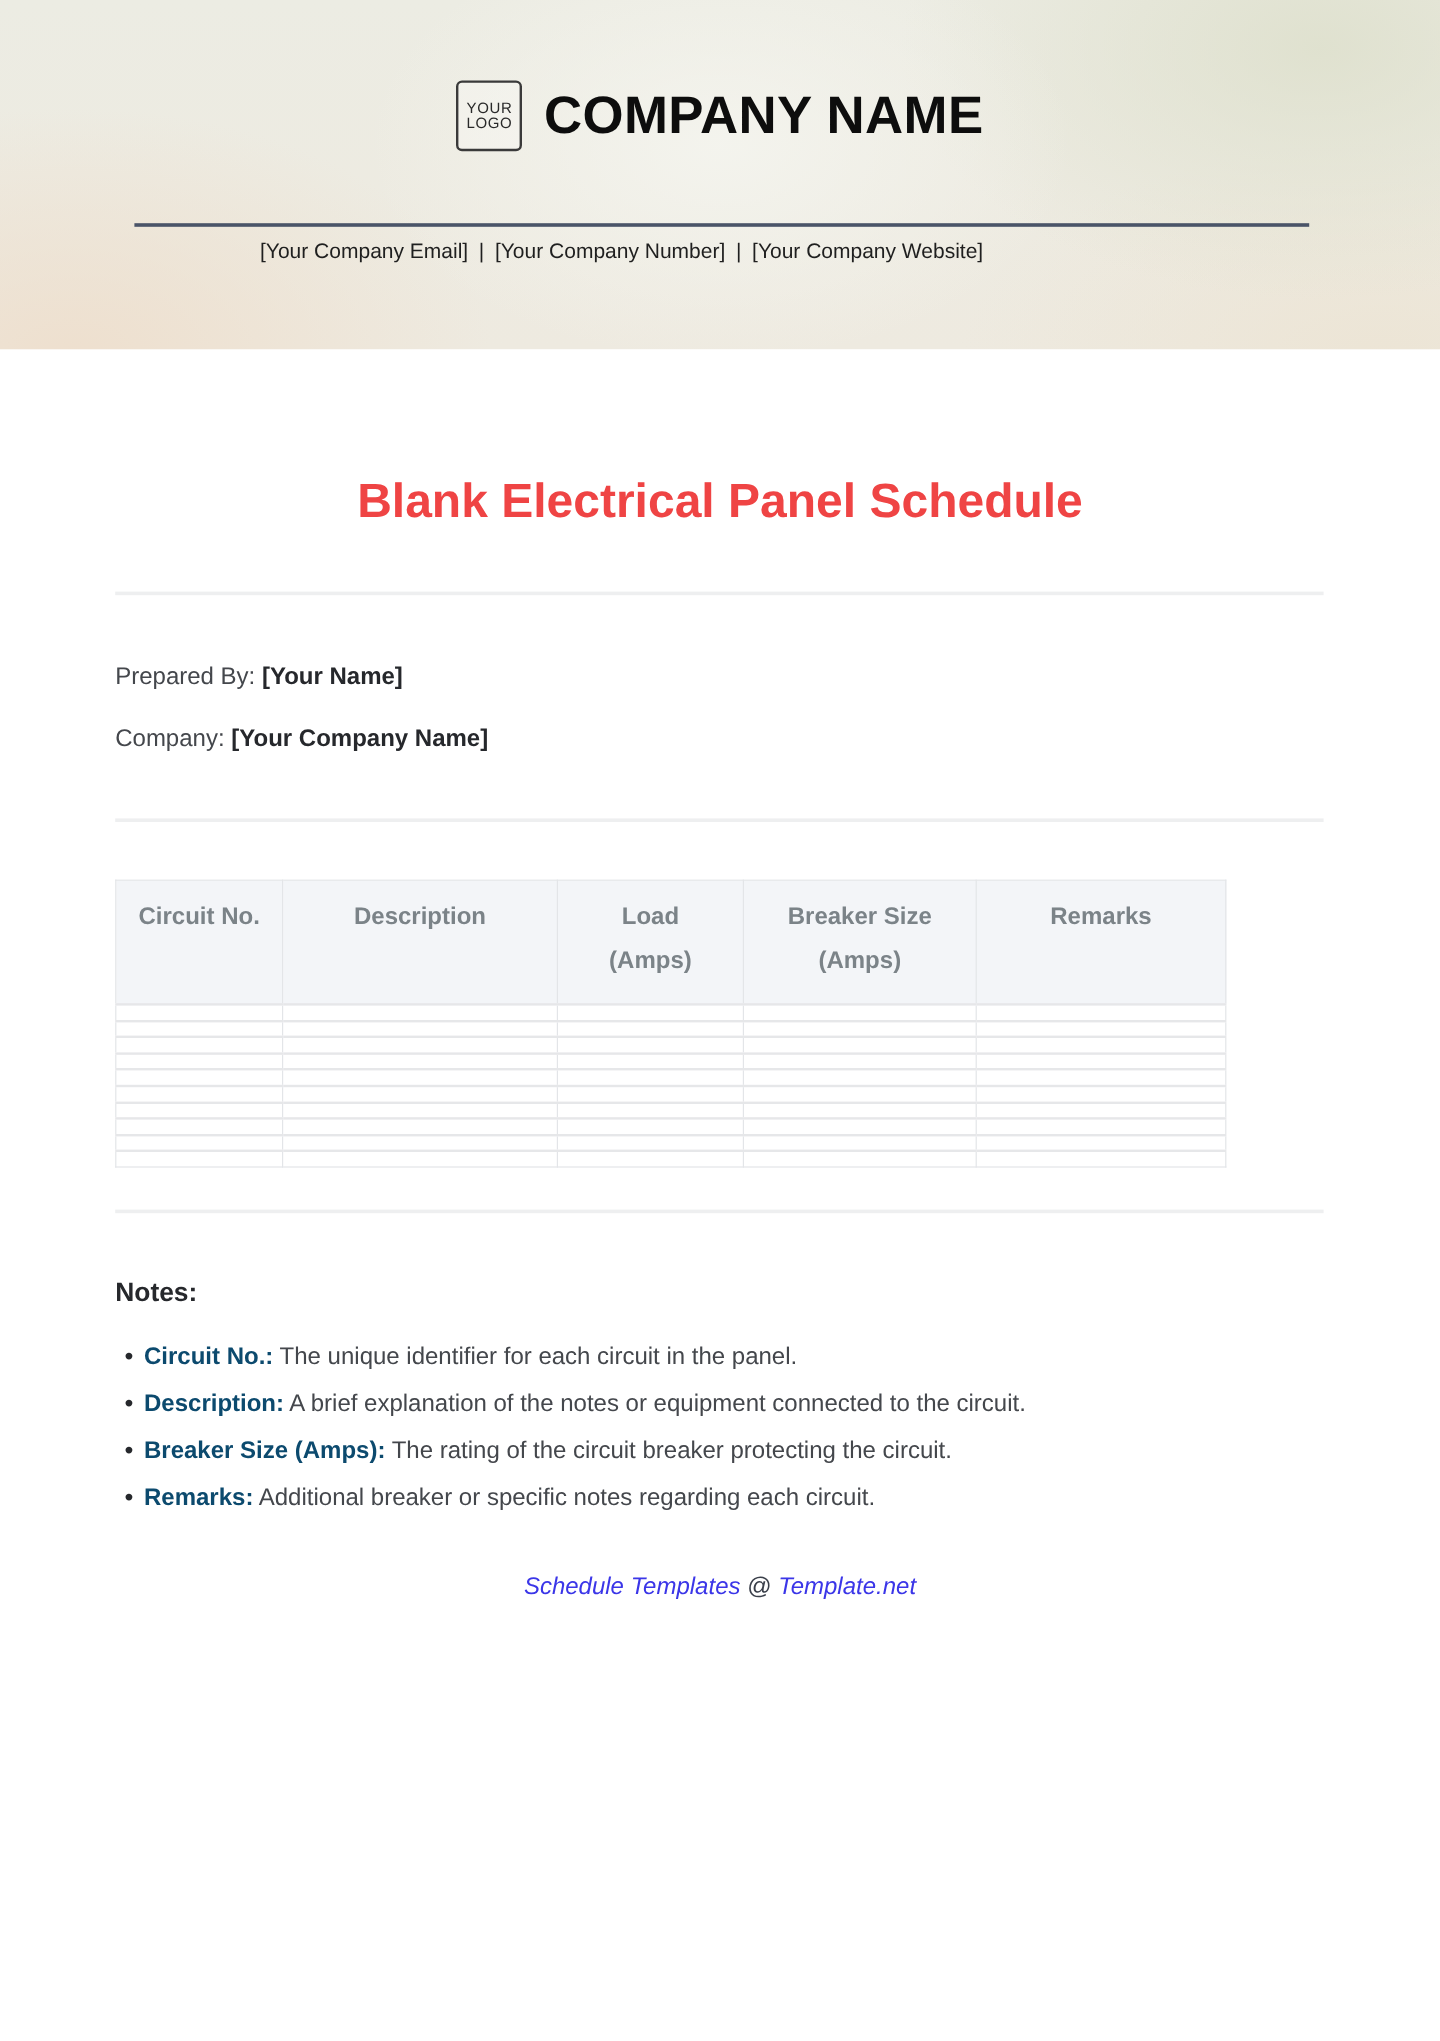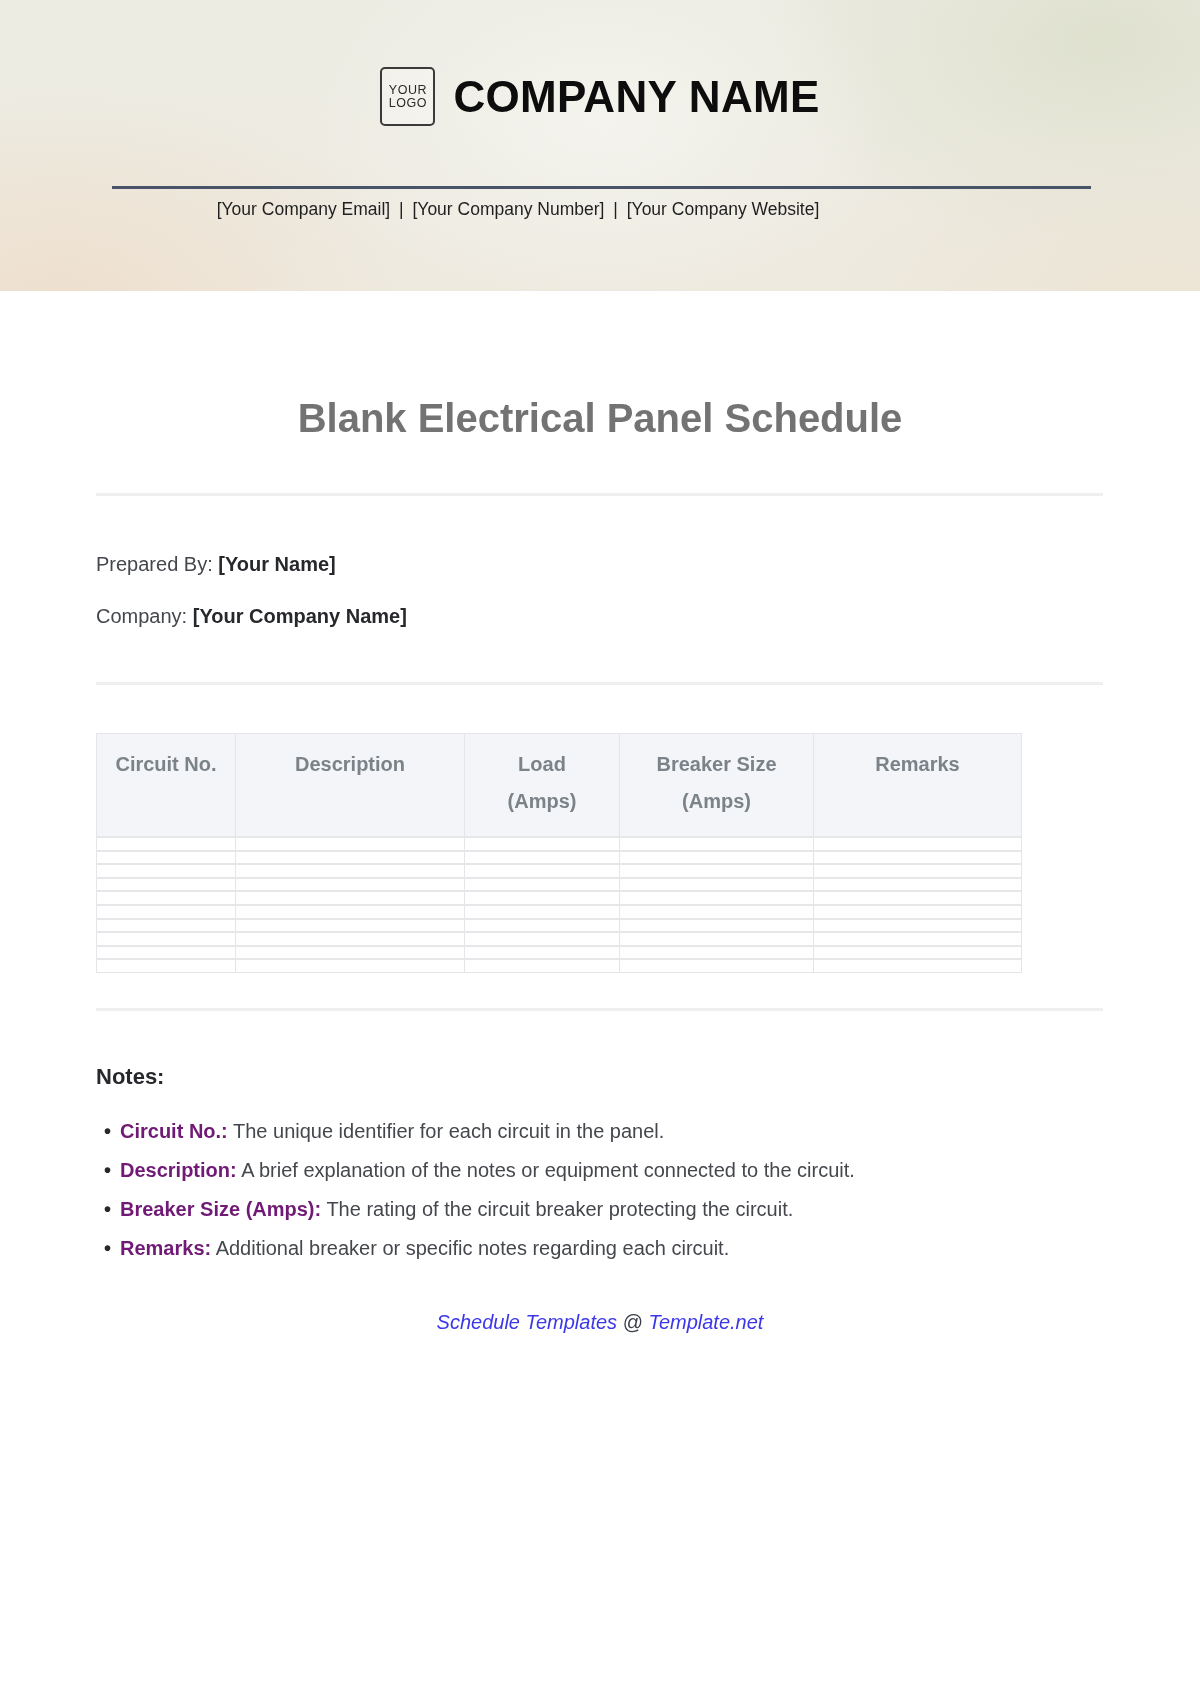--- a/index.html
+++ b/index.html
@@ -30,21 +30,21 @@
       position: absolute; left: 112px; top: 186px; width: 979px; height: 3px; background: #4a5468;
     }
     .contact-line {
       position: absolute; left: 0; top: 199px; width: 1036px; text-align: center;
       font-size: 17.5px; color: #1f1f1f;
     }
     .contact-line .sep { display: inline-block; margin: 0 4px; }
 
     .doc-title {
       position: absolute; left: 0; top: 396px; width: 1200px; text-align: center;
-      font-size: 40px; font-weight: bold; color: #737373;
+      font-size: 40px; font-weight: bold; color: #ef4444;
     }
     .rule { position: absolute; left: 96px; width: 1007px; height: 3px; background: #eeeff0; }
     .rule.r1 { top: 493px; }
     .rule.r2 { top: 682px; }
     .rule.r3 { top: 1008px; }
 
     .meta-line { position: absolute; left: 96px; font-size: 20px; color: #44474c; }
     .meta-line b { color: #26282c; font-weight: bold; margin-top: 16px; }
     .meta-line.m1 { top: 553px; }
     .meta-line.m2 { top: 605px; }
@@ -60,21 +60,21 @@
     }
     table.panel td {
       height: 13.6px; border: 1.5px solid #e3e5e8; background: #ffffff; padding: 0;
     }
     table.panel tr.row td { border-top: 2px solid #e6e7e9; }
 
     .notes-title { position: absolute; left: 96px; top: 1064px; font-size: 22px; font-weight: bold; color: #26282c; }
     ul.notes { position: absolute; left: 104px; top: 1116px; list-style: none; }
     ul.notes li { font-size: 20px; color: #44474c; height: 39px; line-height: 30px; white-space: nowrap; }
     ul.notes li .bullet { display: inline-block; width: 16px; color: #26282c; font-weight: bold; }
-    ul.notes li b { color: #701a75; margin-top: 16px; }
+    ul.notes li b { color: #0c4a6e; margin-top: 16px; }
 
     .footer-link { position: absolute; left: 0; top: 1311px; width: 1200px; text-align: center; font-size: 20px; color: #3a3f4a; }
     .footer-link a { color: #3b36e8; text-decoration: none; font-style: italic; }
   </style>
 </head>
 <body>
 
 <div class="header-band">
   <div class="brand-row">
     <div class="logo-box">

